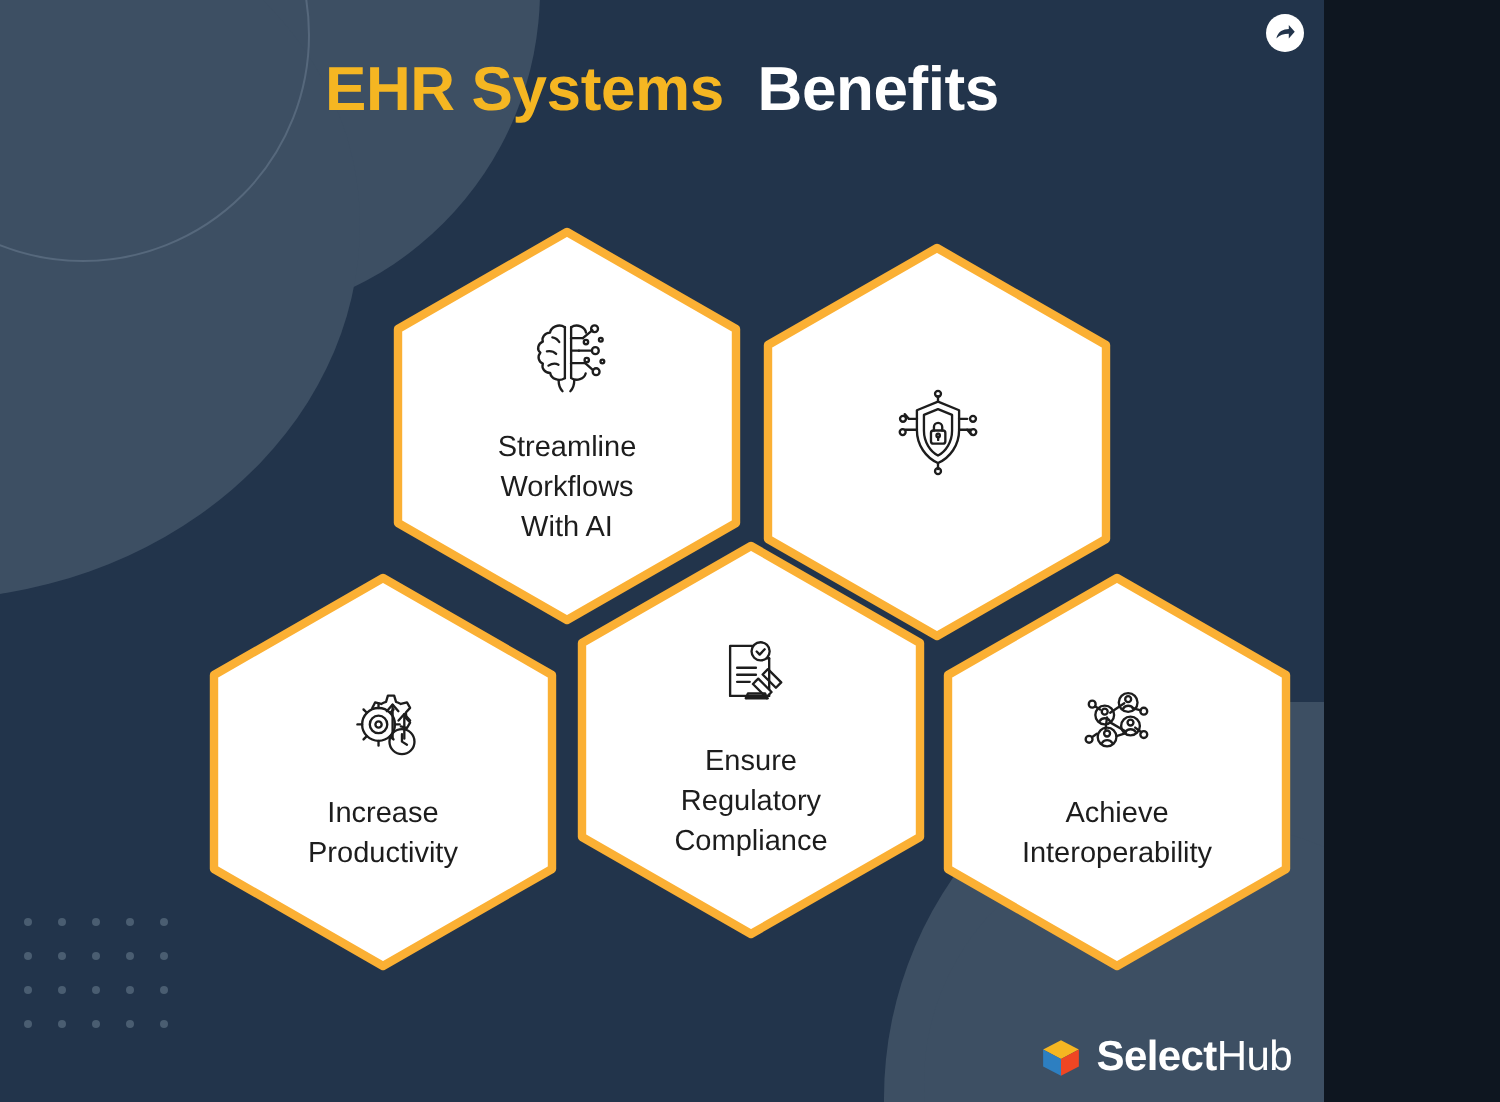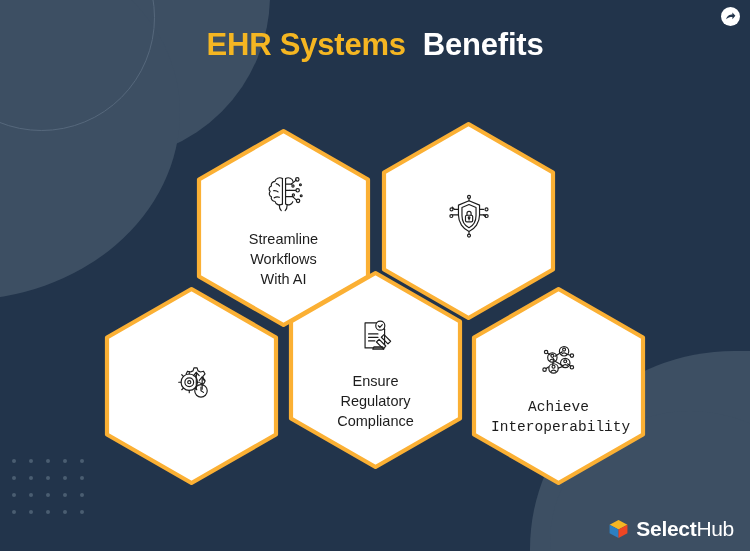--- a/index.html
+++ b/index.html
@@ -5,21 +5,21 @@
   html, body {
     margin: 0;
     padding: 0;
     background: #0e1620;
   }
   body {
     font-family: "Liberation Sans", sans-serif;
   }
   #canvas {
     position: relative;
-    width: 750px;
+    width: 662px;
     height: 551px;
     overflow: hidden;
     background: #22344b;
   }
 
   
   .bg-layer {
     position: absolute;
     inset: 0;
     pointer-events: none;
@@ -167,25 +167,25 @@
   .hex-label {
     color: #1d1d1d;
     font-size: 14.5px;
     line-height: 1.38;
     text-align: center;
     max-width: 135px;
     white-space: pre-line;
   }
 
   
-  .hex-1 { left: 196px; top: 128px; }
+  .hex-1 { left: 196px; top: 113px; }
   .hex-2 { left: 381px; top: 121px; }
   .hex-3 { left: 104px; top: 286px; }
   .hex-4 { left: 288px; top: 270px; }
-  .hex-5 { left: 471px; top: 286px; font-family: Liberation Mono, monospace; }
+  .hex-5 { left: 471px; top: 286px; }
 
   
   .logo {
     position: absolute;
     right: 16px;
     bottom: 12px;
     display: flex;
     align-items: center;
     gap: 7px;
   }
@@ -344,20 +344,22 @@
             <path d="M21 38.5l-2.1 2.1"></path>
             <path d="M36 23.5l2.1-2.1"></path>
             <path d="M37.5 40V18.5"></path>
             <path d="M33.8 22.5l3.7-4.2 3.7 4.2"></path>
             <path d="M45 40V24.5"></path>
             <path d="M41.3 28.5l3.7-4.2 3.7 4.2"></path>
             <circle cx="43.5" cy="42" r="8"></circle>
             <path d="M43.5 37.2V42l3.2 2"></path>
           </svg>
         </div>
+        <div class="hex-label">Increase
+Productivity</div>
       </div>
     </div>
 
     <div class="hex hex-4">
       <div class="hex-shape">
         <svg viewBox="0 0 175 200" preserveAspectRatio="none" aria-hidden="true">
           <polygon points="87.5,3 172,51.5 172,148.5 87.5,197 3,148.5 3,51.5" fill="#ffffff" stroke="#fbb034" stroke-width="4.2" stroke-linejoin="round"></polygon>
         </svg>
       </div>
       <div class="hex-inner">

